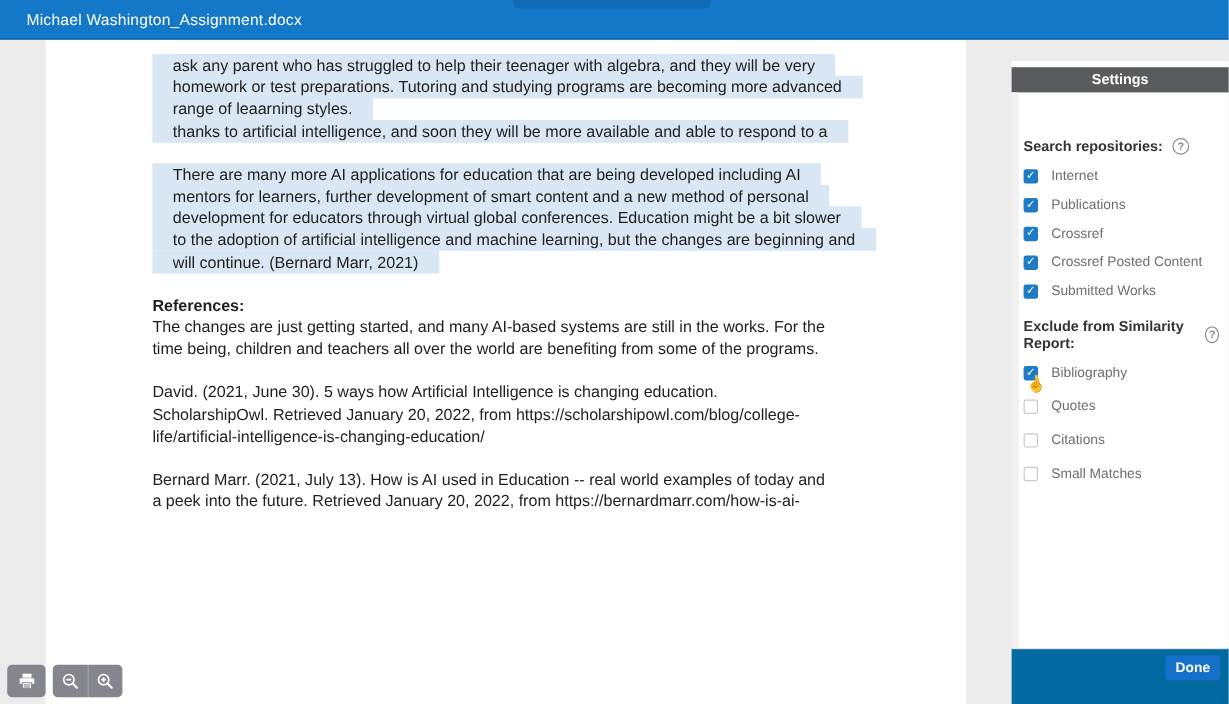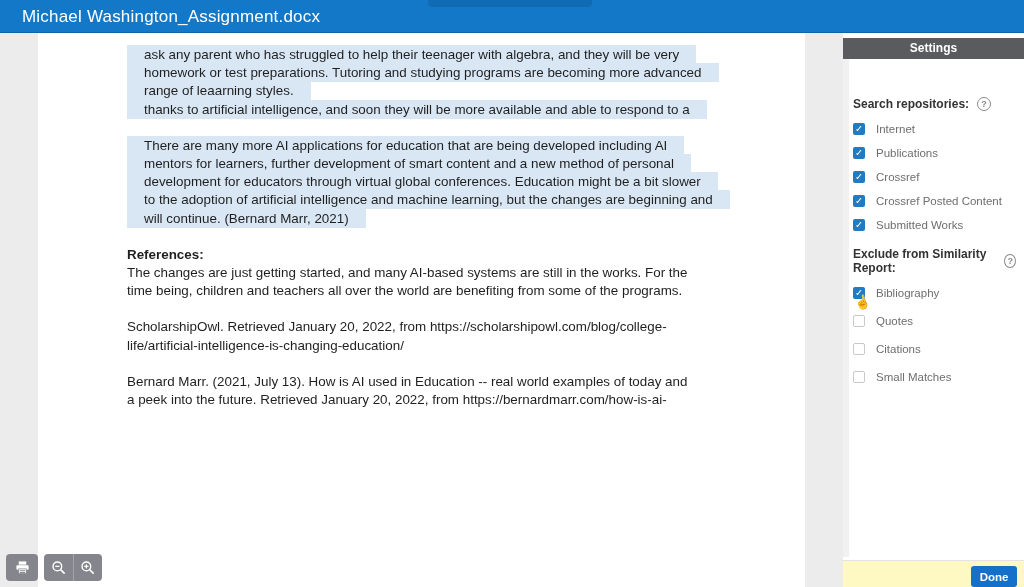--- a/index.html
+++ b/index.html
@@ -4,36 +4,36 @@
 <style>
   * { margin:0; padding:0; box-sizing:border-box; }
   html,body { width:1024px; height:587px; overflow:hidden; background:#ececec;
               font-family:"Liberation Sans", sans-serif; }
   #app { position:relative; width:1024px; height:587px; }
 
   
   .topbar { position:absolute; left:0; top:0; width:1024px; height:33px;
             background:#1478c9; border-bottom:1px solid #0f63a8; z-index:30; }
   .topbar .title { position:absolute; left:22px; top:0; line-height:33px;
-                   color:#ffffff; font-size:17px; letter-spacing:.2px; }
+                   color:#ffffff; font-size:13px; letter-spacing:.2px; }
   .tab-shadow { position:absolute; left:428px; top:0; width:164px; height:7px;
                 background:rgba(0,0,0,0.10); border-radius:0 0 4px 4px; }
 
   
   .page { position:absolute; left:38px; top:33px; width:767px; bottom:0;
           background:#ffffff; }
   .doc  { padding:13px 50px 0 89px; font-size:13.4px; line-height:18.2px;
           color:#1f1f1f; }
   .block { margin-bottom:18px; }
   .block.heading { font-weight:bold; margin-top:18px; margin-bottom:0; }
   .line { white-space:nowrap; }
   .hl   { background:#d9e7f5; padding:2px 17px; }
 
   
-  .sidebar { position:absolute; left:843px; top:33px; width:181px; bottom:0;
+  .sidebar { position:absolute; left:843px; top:51px; width:181px; bottom:0;
              background:#ffffff; }
   .sidebar-header { margin-top:5px; height:21px; background:#5a5b5f; color:#fff;
                     font-size:12px; font-weight:600; text-align:center;
                     line-height:21px; }
   .sidebar-track { position:absolute; left:0; top:26px; width:6px; bottom:30px;
                    background:#f1f1f1; }
   .sidebar-body { padding:22px 8px 0 10px; }
   .sec-label { display:flex; align-items:center; font-size:12px; font-weight:bold;
                color:#333; margin-bottom:12px; margin-top:16px; }
   .help { display:inline-block; width:14px; height:14px; border:1px solid #8a8a8a;
@@ -45,22 +45,22 @@
   .cb { width:12px; height:12px; border-radius:2px; margin-right:11px;
         font-size:9.5px; color:#fff; text-align:center; line-height:12px;
         flex:0 0 12px; }
   .cb.on  { background:#1e7bc4; }
   .cb.off { border:1px solid #c9c9c9; background:#fff; }
   .lbl { font-size:11.5px; color:#6e6e6e; }
   .cursor-hand { position:absolute; left:2px; top:8px; font-size:13px;
                  color:#3c3c3c; text-shadow:0 0 1px #fff; transform:rotate(-18deg); }
 
   
-  .sidebar-footer { position:absolute; left:0; right:0; bottom:0; height:27px;
-                    background:#fef9c3; border-top:1px solid #e3e3e3; }
+  .sidebar-footer { position:absolute; left:0; right:0; bottom:0; height:47px;
+                    background:#0369a1; border-top:1px solid #e3e3e3; }
   .done { position:absolute; right:7px; top:5px; width:46px; height:21px;
           background:#1470c9; color:#fff; border:none; border-radius:3px;
           font-size:11.5px; font-weight:600; cursor:pointer;
           font-family:"Liberation Sans", sans-serif; }
 
   
   .vbtn { position:absolute; background:#85858d; border:none; border-radius:4px;
           height:27px; display:flex; align-items:center; justify-content:center;
           cursor:pointer; }
   .print-btn { left:6px; top:554px; width:32px; }
@@ -97,20 +97,21 @@
           <div class="line"><span class="hl">will continue. (Bernard Marr, 2021)</span></div>
         </div>
         <div class="block heading">
           <div class="line"><span>References:</span></div>
         </div>
         <div class="block">
           <div class="line"><span>The changes are just getting started, and many AI-based systems are still in the works. For the</span></div>
           <div class="line"><span>time being, children and teachers all over the world are benefiting from some of the programs.</span></div>
         </div>
         <div class="block">
+          <div class="line"><span>David. (2021, June 30). 5 ways how Artificial Intelligence is changing education.</span></div>
           <div class="line"><span>ScholarshipOwl. Retrieved January 20, 2022, from https://scholarshipowl.com/blog/college-</span></div>
           <div class="line"><span>life/artificial-intelligence-is-changing-education/</span></div>
         </div>
         <div class="block">
           <div class="line"><span>Bernard Marr. (2021, July 13). How is AI used in Education -- real world examples of today and</span></div>
           <div class="line"><span>a peek into the future. Retrieved January 20, 2022, from https://bernardmarr.com/how-is-ai-</span></div>
         </div>
       </div>
   </div>
 

